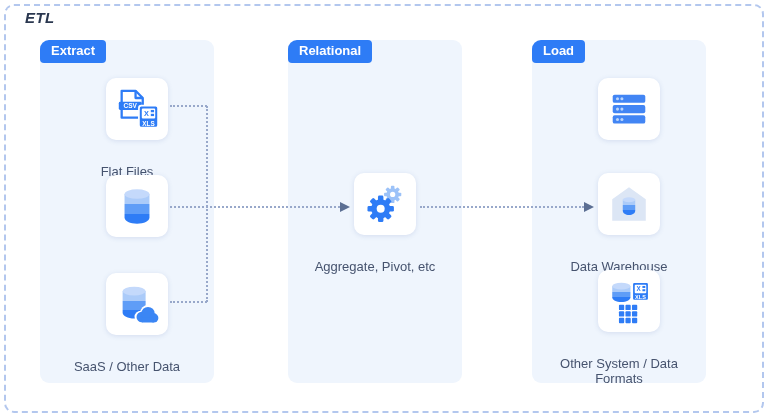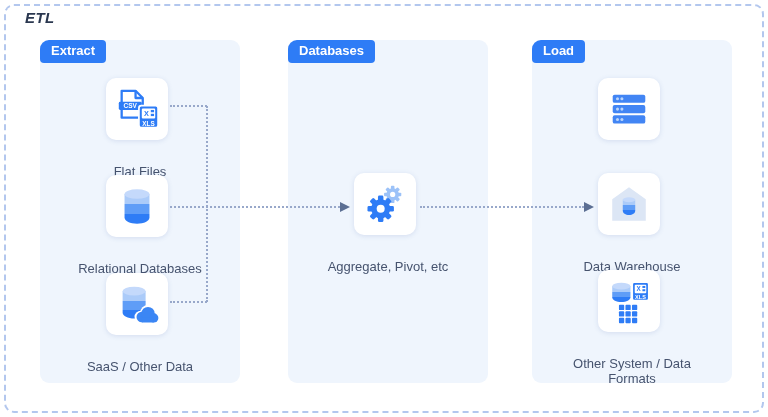--- a/index.html
+++ b/index.html
@@ -2,21 +2,21 @@
 <html><head>
 <meta charset="utf-8">
 <style>
   html,body{margin:0;padding:0;background:#ffffff;}
   #stage{position:relative;width:768px;height:417px;background:#ffffff;overflow:hidden;
          font-family:"Liberation Sans",sans-serif;border-radius:12px;}
   .outer-border{position:absolute;left:4px;top:4px;right:4px;bottom:4px;
          border:2px dashed #b3c7ee;border-radius:10px;pointer-events:none;}
   .diagram-title{position:absolute;left:25px;top:9px;font-size:15px;font-style:italic;
          font-weight:700;color:#2b3850;letter-spacing:.4px;}
-  .panel{position:absolute;top:40px;height:343px;width:200px;background:#eff5fd;border-radius:9px;}
+  .panel{position:absolute;top:40px;height:343px;width:174px;background:#eff5fd;border-radius:9px;}
   .panel-extract{left:40px;}
   .panel-transform{left:288px;}
   .panel-load{left:532px;}
   .panel-chip{position:absolute;left:0;top:0;background:#2e7cf6;color:#ffffff;
          font-size:13px;font-weight:700;padding:4px 11px 5px;border-radius:9px 4px 4px 4px;line-height:1.1;}
   .card{position:absolute;left:66px;width:62px;height:62px;background:#ffffff;border-radius:10px;
          box-shadow:0 1px 5px rgba(70,100,165,.16);display:flex;align-items:center;justify-content:center;}
   .card svg{display:block;}
   .card-label{position:absolute;left:0;width:100%;text-align:center;font-size:13px;
          font-weight:400;color:#46536e;line-height:1.18;margin-top:16px;}
@@ -63,21 +63,20 @@
             <stop offset="0.35" stop-color="#5f9df7"></stop>
               <stop offset="0.68" stop-color="#5f9df7"></stop>
             <stop offset="0.68" stop-color="#2e7cf6"></stop>
               <stop offset="1" stop-color="#2e7cf6"></stop>
           </linearGradient>
         </defs>
         <path d="M11 11.5 V36 c0 3.6 5.8 6.5 13 6.5 s13 -2.9 13 -6.5 V11.5 Z" fill="url(#gradDb)"></path>
         <ellipse cx="24" cy="11.5" rx="13" ry="5" fill="#c4d9fb"></ellipse>
       </svg>
     </div>
-    <div class="card-label" style="top:205px;"><span class="inner">Relational Databases</span></div>
 
     <div class="card" style="top:233px;">
       <svg viewBox="0 0 48 48" width="46" height="46">
         <defs>
           <linearGradient id="gradCl" x1="0" y1="0" x2="0" y2="1">
             <stop offset="0" stop-color="#abcbf9"></stop>
               <stop offset="0.35" stop-color="#abcbf9"></stop>
             <stop offset="0.35" stop-color="#5f9df7"></stop>
               <stop offset="0.68" stop-color="#5f9df7"></stop>
             <stop offset="0.68" stop-color="#2e7cf6"></stop>
@@ -99,21 +98,21 @@
             <circle cx="41.5" cy="38.5" r="4.8"></circle>
               <rect x="29" y="38" width="12.5" height="5.3"></rect>
           </g>
         </g>
       </svg>
     </div>
     <div class="card-label" style="top:303px;"><span class="inner">SaaS / Other Data</span></div>
   </div>
 
   <div class="panel panel-transform">
-    <div class="panel-chip">Databases</div>
+    <div class="panel-chip">Relational</div>
 
     <div class="card" style="top:133px;">
       <svg viewBox="0 0 48 48" width="46" height="46">
         <g transform="translate(32,14) scale(0.62)" fill="#9cc2f8">
           <rect x="-3" y="-14.5" width="6" height="7.5" rx="1.5"></rect>
           <rect x="-3" y="-14.5" width="6" height="7.5" rx="1.5" transform="rotate(45)"></rect>
           <rect x="-3" y="-14.5" width="6" height="7.5" rx="1.5" transform="rotate(90)"></rect>
           <rect x="-3" y="-14.5" width="6" height="7.5" rx="1.5" transform="rotate(135)"></rect>
           <rect x="-3" y="-14.5" width="6" height="7.5" rx="1.5" transform="rotate(180)"></rect>
           <rect x="-3" y="-14.5" width="6" height="7.5" rx="1.5" transform="rotate(225)"></rect>

